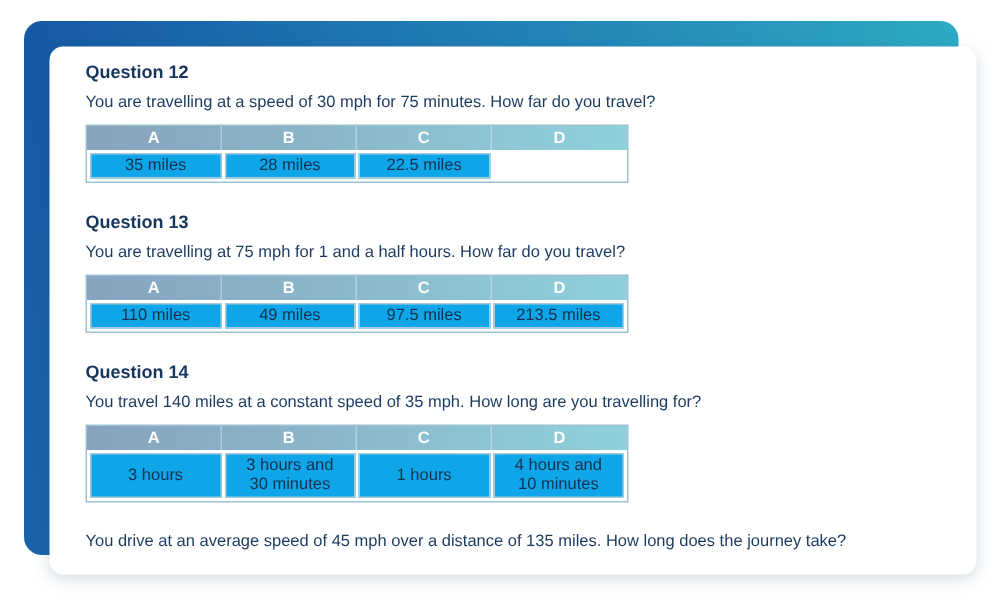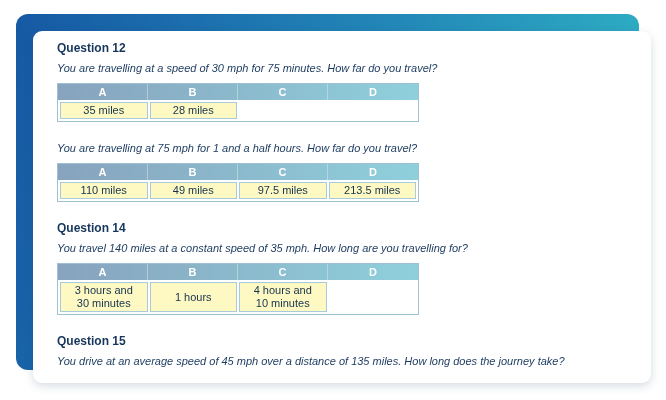--- a/index.html
+++ b/index.html
@@ -33,21 +33,20 @@
   .question { margin: 0 0 19px 0; }
   .q-title {
     margin: 0 0 6px 0;
     font-size: 12px; line-height: 14px; font-weight: bold;
     color: #16365c;
   }
   .q-text {
     margin: 0 0 8px 0;
     font-size: 11px; line-height: 14px;
     color: #1b3a5f;
-    font-style: italic;
   }
 
   
   .opt-table {
     width: 362px;
     box-sizing: border-box;
     border: 1px solid #9dc0d3;
     background: #ffffff;
     padding: 2px;
   }
@@ -65,21 +64,21 @@
   }
   .opt-head .hc:last-child { border-right: none; }
   .opt-body {
     display: grid; grid-template-columns: repeat(4, 1fr);
     gap: 2px;
   }
   .opt-body .bc {
     box-sizing: border-box;
     min-height: 17px;
     border: 1px solid #a9cadb;
-    background: #fef9c3;
+    background: #0ea5e9;
     display: flex; align-items: center; justify-content: center;
     text-align: center;
     font-size: 11px; line-height: 13px;
     color: #14324f;
     white-space: pre-line;
     padding: 1px 2px;
   }
 </style>
 </head>
 <body>
@@ -95,25 +94,27 @@
       <div class="opt-table">
         <div class="opt-head">
           <div class="hc">A</div>
           <div class="hc">B</div>
           <div class="hc">C</div>
           <div class="hc">D</div>
         </div>
         <div class="opt-body">
           <div class="bc">35 miles</div>
           <div class="bc">28 miles</div>
+          <div class="bc">22.5 miles</div>
         </div>
       </div>
     </section>
 
     <section class="question">
+      <h3 class="q-title">Question 13</h3>
       <p class="q-text">You are travelling at 75 mph for 1 and a half hours. How far do you travel?</p>
       <div class="opt-table">
         <div class="opt-head">
           <div class="hc">A</div>
           <div class="hc">B</div>
           <div class="hc">C</div>
           <div class="hc">D</div>
         </div>
         <div class="opt-body">
           <div class="bc">110 miles</div>
@@ -128,28 +129,28 @@
       <h3 class="q-title">Question 14</h3>
       <p class="q-text">You travel 140 miles at a constant speed of 35 mph. How long are you travelling for?</p>
       <div class="opt-table">
         <div class="opt-head">
           <div class="hc">A</div>
           <div class="hc">B</div>
           <div class="hc">C</div>
           <div class="hc">D</div>
         </div>
         <div class="opt-body">
+          <div class="bc">3 hours</div>
           <div class="bc">3 hours and
 30 minutes</div>
           <div class="bc">1 hours</div>
           <div class="bc">4 hours and
 10 minutes</div>
         </div>
       </div>
     </section>
 
     <section class="question">
-      <h3 class="q-title">Question 15</h3>
       <p class="q-text">You drive at an average speed of 45 mph over a distance of 135 miles. How long does the journey take?</p>
     </section>
 
   </div>
 </div>
 
 </body></html>

